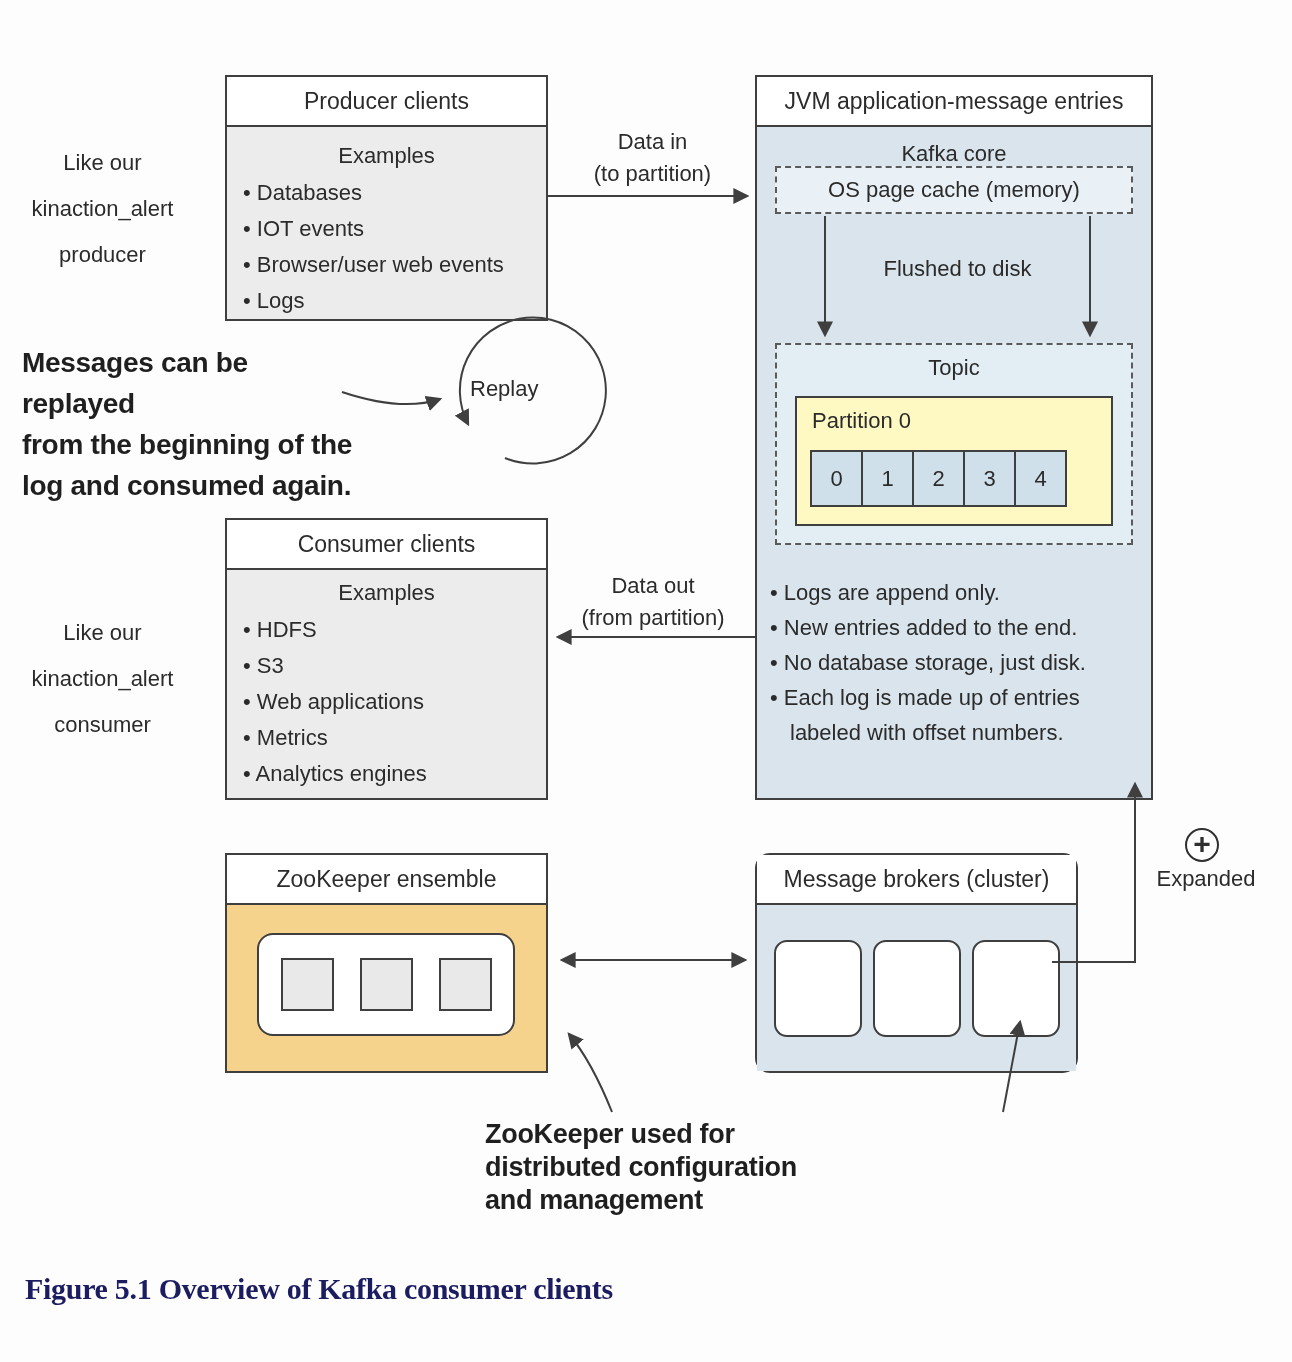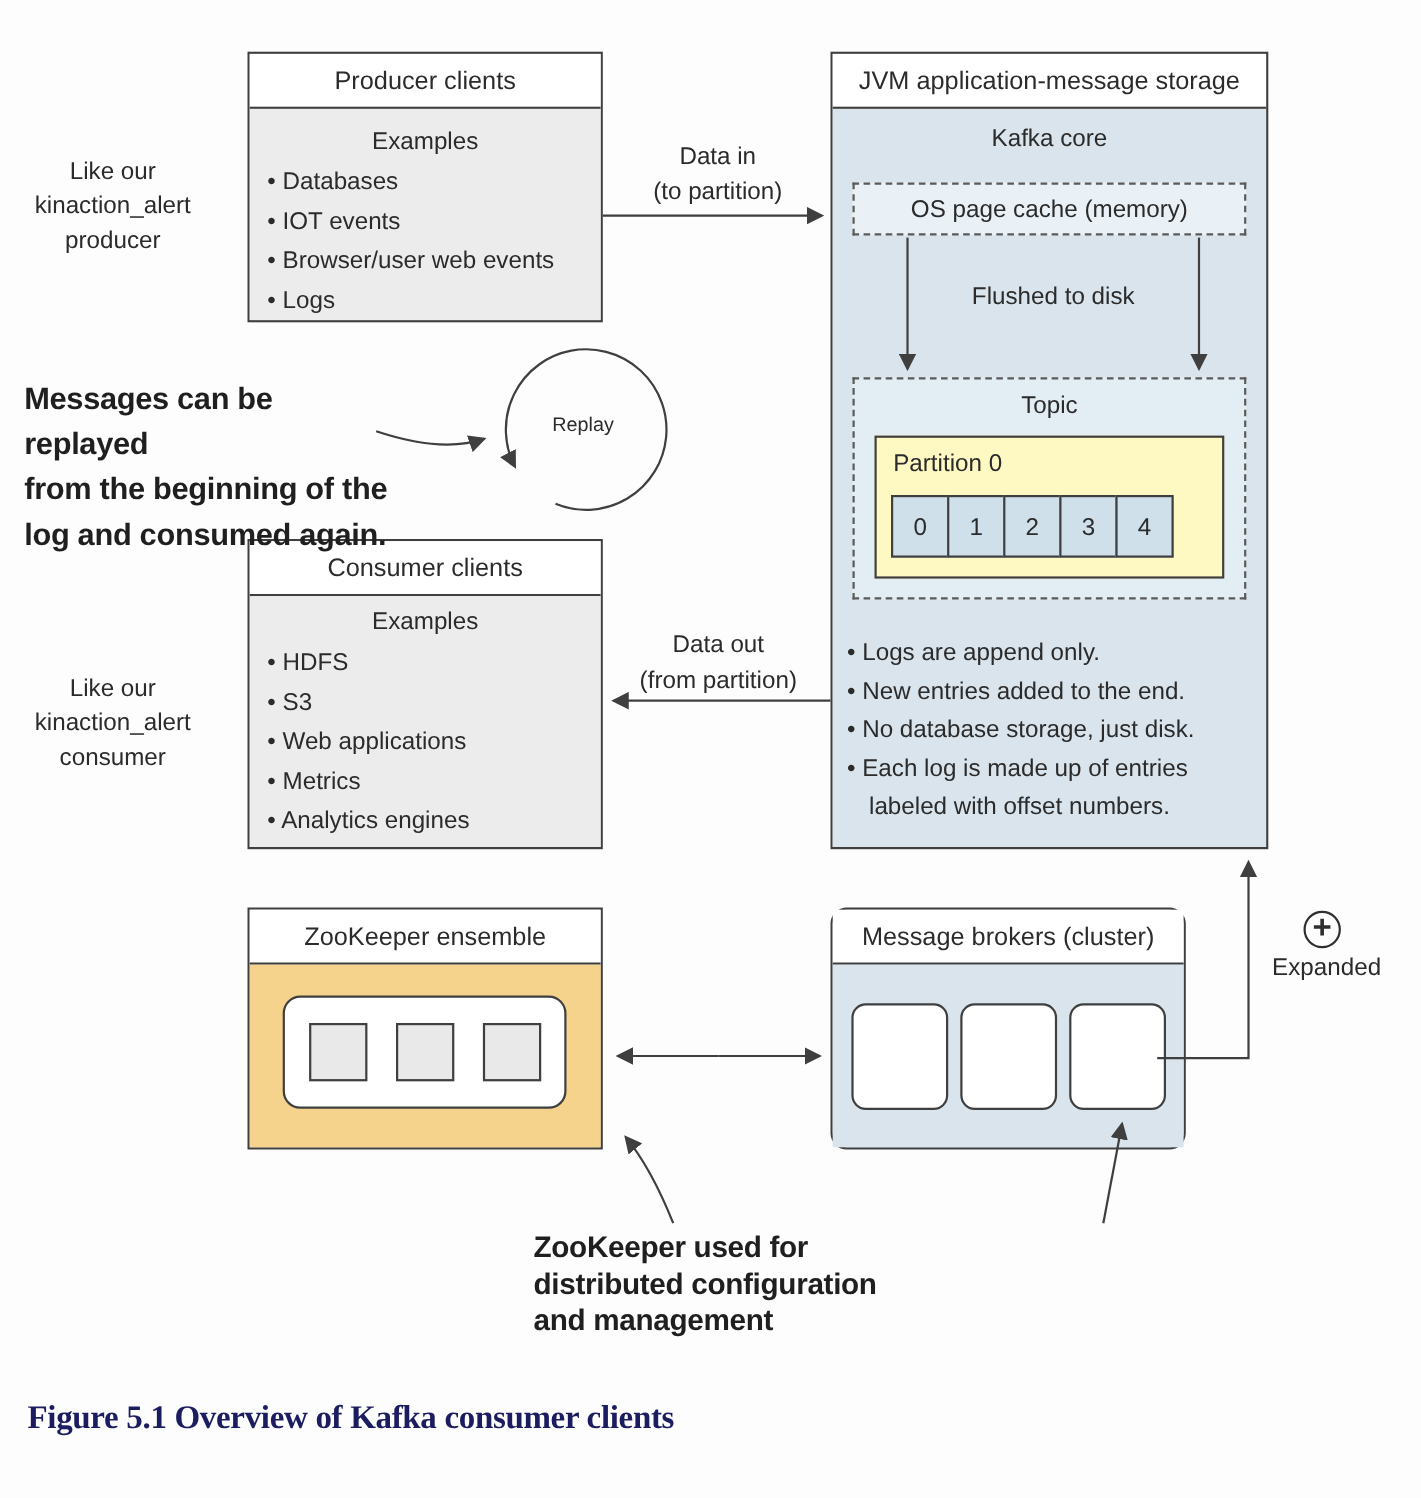--- a/index.html
+++ b/index.html
@@ -1,19 +1,19 @@
 <!DOCTYPE html>
 <html><head>
 <meta charset="utf-8">
 <style>
   html,body{margin:0;padding:0;background:#fdfdfd;}
   .canvas{position:relative;width:1292px;height:1362px;background:#fdfdfd;
           font-family:"Liberation Sans",sans-serif;color:#2b2b2b;overflow:hidden;}
   .abs{position:absolute;}
-  .panel{position:absolute;border:2px solid #3f3f3f;background:#fff;box-sizing:border-box;}
+  .panel{position:absolute;border:2px solid #3f3f3f;background:#fff;box-sizing:border-box;margin-top:28px;}
   .panel-header{height:50px;display:flex;align-items:center;justify-content:center;
                 font-size:23px;background:#fff;border-bottom:2px solid #3f3f3f;box-sizing:border-box;}
   .panel-body{position:relative;width:100%;box-sizing:border-box;}
   .body-gray{background:#ececec;}
   .body-blue{background:#d9e4ec;}
   .body-orange{background:#f6d38c;}
   .center-label{display:block;text-align:center;font-size:22px;}
   .preline{white-space:pre-line;}
   .blist{font-size:22px;line-height:36px;}
   .blist .li{padding-left:20px;text-indent:-20px;}
@@ -28,21 +28,21 @@
   .cellrow{position:absolute;display:flex;}
   .cell{width:53px;height:57px;background:#cfe0eb;border:2px solid #3f3f3f;box-sizing:border-box;
         display:flex;align-items:center;justify-content:center;font-size:22px;margin-left:-2px;}
   .cell:first-child{margin-left:0;}
   .zk-inner{position:absolute;background:#fff;border:2px solid #3f3f3f;border-radius:16px;
             box-sizing:border-box;display:flex;align-items:center;justify-content:center;gap:26px;}
   .zk-square{width:53px;height:53px;background:#e9e9e9;border:2px solid #3f3f3f;box-sizing:border-box;}
   .broker-row{position:absolute;left:0;width:100%;display:flex;justify-content:center;gap:11px;}
   .broker-square{width:88px;height:97px;background:#fff;border:2px solid #3f3f3f;border-radius:13px;box-sizing:border-box;}
   .boldnote{font-weight:bold;font-size:27px;line-height:33px;color:#1f1f1f;letter-spacing:-0.3px;}
-  .sidenote{font-size:22px;line-height:31px;text-align:center;}
+  .sidenote{font-size:22px;line-height:46px;text-align:center;}
   .plus-circle{position:absolute;width:34px;height:34px;border:2px solid #2f2f2f;border-radius:50%;
                box-sizing:border-box;display:flex;align-items:center;justify-content:center;
                font-size:30px;font-weight:bold;color:#2f2f2f;line-height:1;padding-bottom:3px;}
   .caption{position:absolute;font-family:"Liberation Serif",serif;font-weight:bold;
            font-size:30px;color:#1c1c60;letter-spacing:-0.3px;text-align:right;}
   svg.overlay{position:absolute;left:0;top:0;pointer-events:none;}
 </style>
 </head>
 <body>
 
@@ -55,21 +55,21 @@
       <div class="blist" style="padding:6px 10px 0 16px;">
         <div class="li">Databases</div>
         <div class="li">IOT events</div>
         <div class="li">Browser/user web events</div>
         <div class="li">Logs</div>
       </div>
     </div>
   </div>
 
   <div class="panel" style="left:755px;top:47px;width:398px;height:725px;">
-    <div class="panel-header">JVM application-message storage</div>
+    <div class="panel-header">JVM application-message entries</div>
     <div class="panel-body body-blue" style="height:671px;padding-top:14px;">
       <span class="center-label">Kafka core</span>
     </div>
   </div>
 
   <div class="dashedbox cache" style="left:775px;top:166px;width:358px;height:48px;">
     <span>OS page cache (memory)</span>
   </div>
 
   <div class="abs center-label" style="left:845px;top:256px;width:225px;">Flushed to disk</div>
@@ -140,21 +140,21 @@
 consumer</div>
 
   <div class="abs sidenote preline" style="left:555px;top:126px;width:195px;line-height:32px;">Data in
 (to partition)</div>
   <div class="abs sidenote preline" style="left:548px;top:570px;width:210px;line-height:32px;">Data out
 (from partition)</div>
 
   <div class="abs boldnote preline" style="left:22px;top:342px;width:340px;line-height:41px;font-size:28px;">Messages can be replayed
 from the beginning of the
 log and consumed again.</div>
-  <div class="abs" style="left:470px;top:376px;width:120px;text-align:center;font-size:18px;">Replay</div>
+  <div class="abs" style="left:470px;top:376px;width:120px;text-align:left;font-size:22px;">Replay</div>
 
   <div class="plus-circle" style="left:1185px;top:828px;">
     <span>+</span>
   </div>
   <div class="abs" style="left:1136px;top:866px;width:140px;text-align:center;font-size:22px;">Expanded</div>
 
   <div class="abs boldnote preline" style="left:485px;top:1118px;width:330px;">ZooKeeper used for
 distributed configuration
 and management</div>
 

